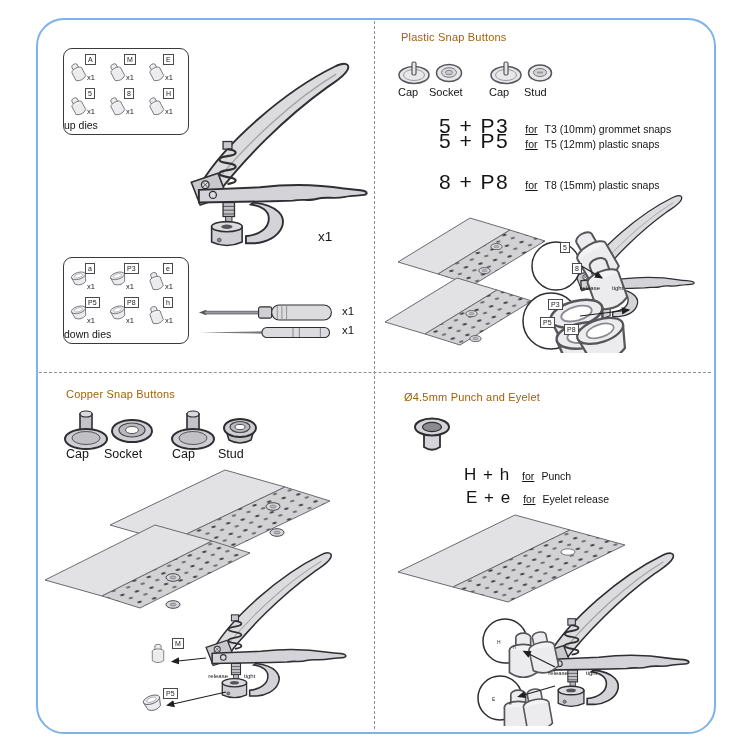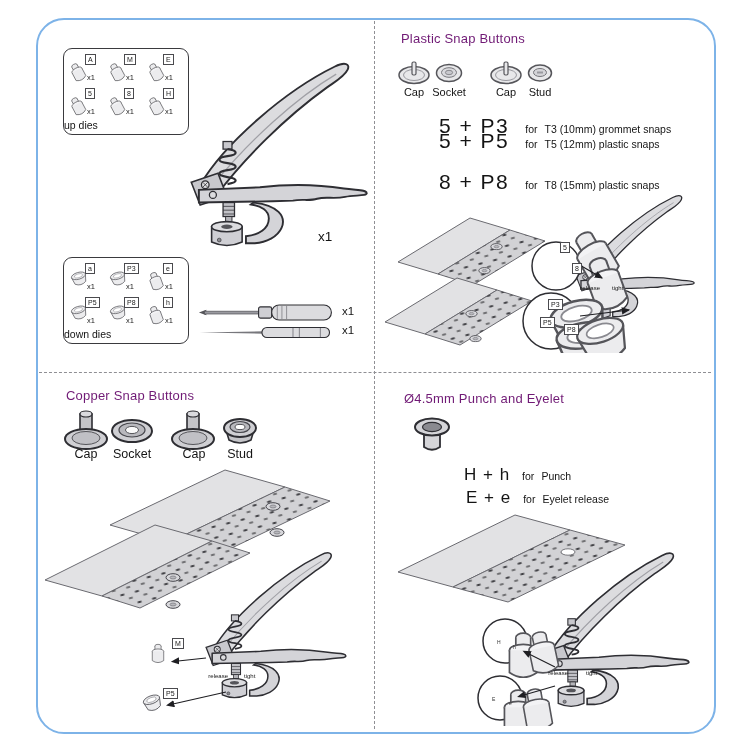--- a/index.html
+++ b/index.html
@@ -2,35 +2,35 @@
 <html><head>
 <meta charset="utf-8">
 <style>
   html,body{margin:0;padding:0;background:#fff;}
   body{font-family:"Liberation Sans",sans-serif;color:#1a1a1a;}
   #canvas{position:relative;width:750px;height:750px;background:#fff;overflow:hidden;}
   .abs{position:absolute;}
   .frame{position:absolute;left:36px;top:18px;width:676px;height:712px;border:2px solid #7db3e8;border-radius:28px;}
   .div-v{position:absolute;left:374px;top:21px;height:708px;border-left:1.5px dashed #8f8f94;}
   .div-h{position:absolute;left:39px;top:372px;width:672px;border-top:1.5px dashed #8f8f94;}
-  .title{font-size:13px;letter-spacing:.2px;color:#701a75;white-space:nowrap;}
+  .title{font-size:11px;letter-spacing:.2px;color:#a16207;white-space:nowrap;}
   .dies-box{position:absolute;width:124px;height:85px;border:1.4px solid #3a3a3e;border-radius:9px;background:#fff;}
   .die-cell{position:absolute;width:36px;height:33px;}
   .die-cell svg{position:absolute;left:0;top:8px;}
   .tag{position:absolute;border:1px solid #4a4a4e;background:#fff;font-size:7px;line-height:9px;padding:0 2px;color:#1a1a1a;white-space:nowrap;}
   .qty-s{position:absolute;font-size:7.5px;color:#1a1a1a;}
   .caption{position:absolute;left:0;bottom:3px;width:100%;text-align:left;font-size:10.5px;color:#141414;}
   .qty-m{position:absolute;font-size:11.5px;color:#141414;}
   .qty-l{position:absolute;font-size:13.5px;color:#141414;}
-  .part-label{position:absolute;font-size:11px;color:#141414;text-align:center;white-space:nowrap;}
+  .part-label{position:absolute;font-size:11px;color:#141414;text-align:left;white-space:nowrap;}
   .part-label.big{font-size:12.5px;}
   .spec{position:absolute;display:flex;align-items:baseline;white-space:nowrap;margin-left:36px;}
   .combo{font-size:21px;letter-spacing:1.5px;color:#141414;margin-right:16px;}
   .combo.small{font-size:17px;letter-spacing:1px;margin-right:12px;}
-  .forword{font-size:10.5px;margin-right:7px;color:#141414;}
+  .forword{font-size:10.5px;margin-right:7px;color:#141414;text-decoration:underline;}
   .desc{font-size:10.5px;color:#141414;}
   .rl{position:absolute;font-size:6px;color:#141414;white-space:nowrap;}
   .die-letter{position:absolute;font-size:5px;color:#333;}
   .rot{transform-origin:50% 50%;}
 </style>
 </head>
 <body>
 
 <div id="canvas">
 

